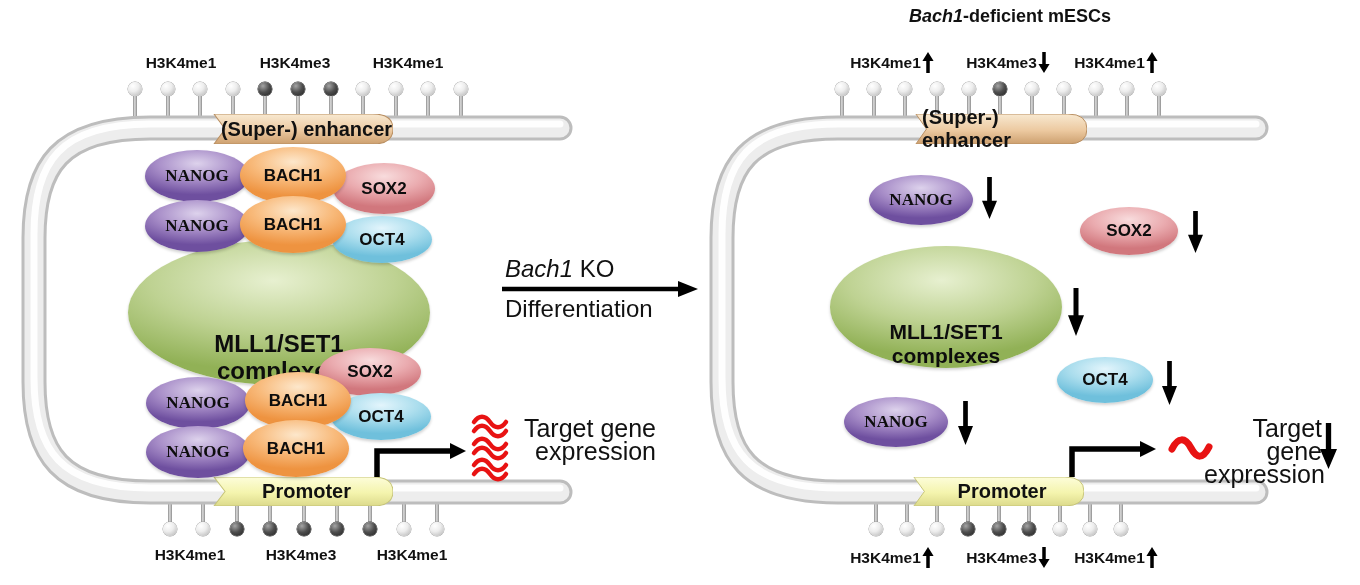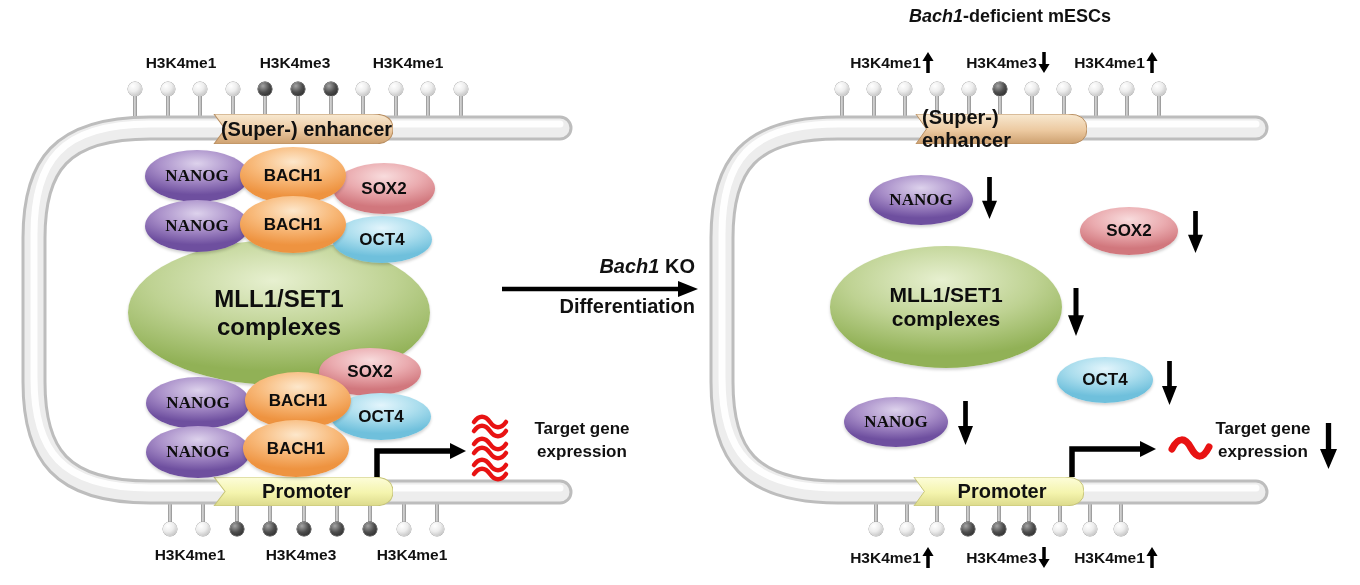--- a/index.html
+++ b/index.html
@@ -17,36 +17,36 @@
     box-shadow:0 0 0 .5px #222;}
   .lolli .stem{width:4px;height:22px;background:linear-gradient(90deg,#8c8c8c,#dcdcdc 45%,#8c8c8c);}
 
   
   .pr{position:absolute;border-radius:50%;display:flex;align-items:center;justify-content:center;
       font-weight:bold;font-size:17px;color:#0d0d0d;z-index:3;box-shadow:0 2px 3px rgba(0,0,0,.18);}
   .purple{background:radial-gradient(ellipse 72% 60% at 50% 26%,#ddd2ec 0%,#a98fc9 52%,#6e4f9f 100%);font-family:Liberation Serif, serif;}
   .orange{background:radial-gradient(ellipse 72% 60% at 50% 26%,#fde7cb 0%,#f8ba7b 52%,#ee9340 100%);}
   .pink{background:radial-gradient(ellipse 72% 60% at 50% 26%,#f8dcdd 0%,#eaabaf 52%,#d1777d 100%);}
   .blue{background:radial-gradient(ellipse 72% 60% at 50% 26%,#e3f5fc 0%,#aadded 52%,#6fc0dc 100%);}
-  .green{background:radial-gradient(ellipse 74% 62% at 48% 28%,#e7f0d0 0%,#bed292 55%,#91b156 100%);}
+  .green{background:radial-gradient(ellipse 74% 62% at 48% 28%,#e7f0d0 0%,#bed292 55%,#91b156 100%);align-items:flex-end;}
   .complex-text{text-align:center;font-weight:bold;line-height:1.15;}
 
   
   .banner{position:absolute;z-index:3;}
   .banner svg{position:absolute;left:0;top:0;}
   .banner .btxt{position:relative;display:flex;align-items:center;justify-content:center;
       width:100%;height:100%;font-weight:bold;font-size:20px;padding-left:8px;box-sizing:border-box;}
 
   .tlabel{position:absolute;font-weight:bold;font-size:15.5px;text-align:center;z-index:3;white-space:nowrap;}
   .hlabel{position:absolute;display:flex;align-items:center;justify-content:center;gap:1px;
       font-weight:bold;font-size:15.5px;z-index:3;white-space:nowrap;}
   .title{position:absolute;font-weight:bold;font-size:18px;text-align:center;z-index:3;white-space:nowrap;}
   .ital{font-style:italic;}
-  .ctext{position:absolute;font-weight:bold;font-size:20px;text-align:right;z-index:3;white-space:nowrap;}
-  .target{position:absolute;font-weight:bold;font-size:17px;text-align:center;line-height:23px;z-index:4;}
+  .ctext{position:absolute;font-weight:normal;font-size:24px;text-align:left;z-index:3;white-space:nowrap;}
+  .target{position:absolute;font-weight:normal;font-size:25px;text-align:right;line-height:23px;z-index:4;}
   .arr{display:block;}
   .arr polygon{fill:#000;}
   .pr-arrow{position:absolute;z-index:3;}
 </style>
 </head>
 <body>
 
 <div class="canvas">
 
   <div class="hrow" style="left:128px;top:82px;width:340px;">

